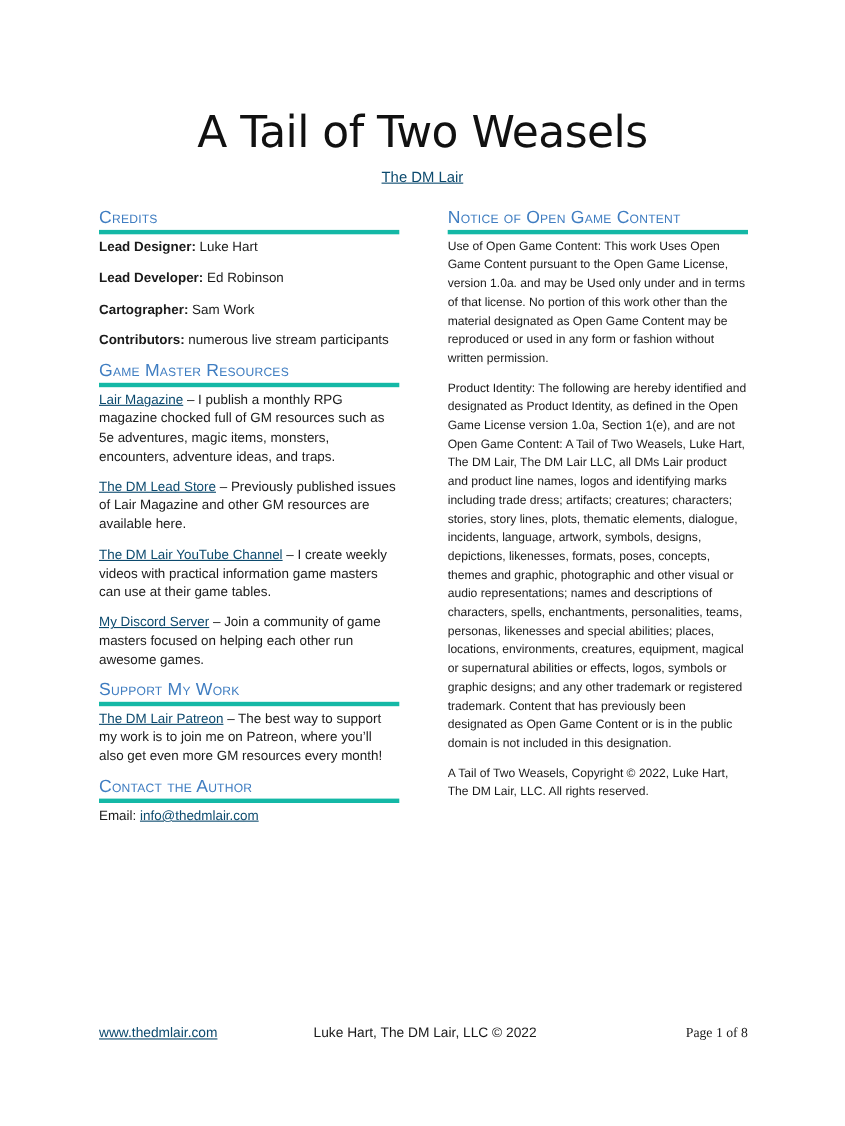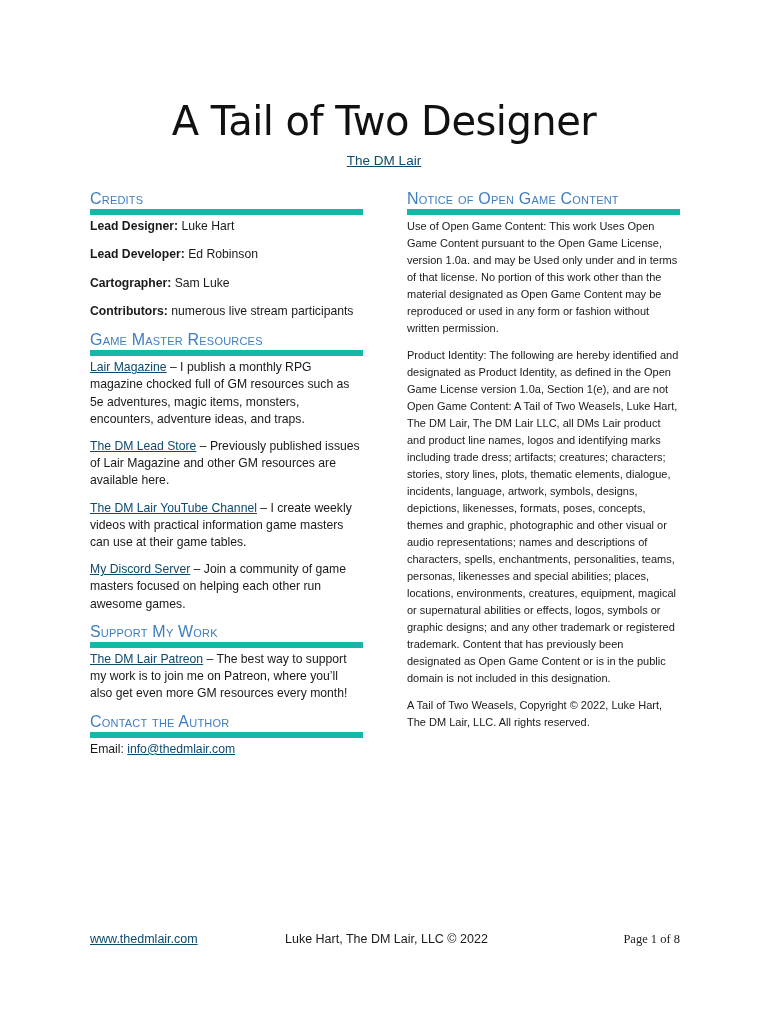--- a/index.html
+++ b/index.html
@@ -8,42 +8,42 @@
   .title { position: absolute; top: 98px; left: 0; width: 768px; text-align: center;
            font-size: 40px; font-weight: 300; color: #111; letter-spacing: -0.5px;
            font-family: "DejaVu Sans", sans-serif; font-weight: normal; }
   .subtitle { position: absolute; top: 153px; left: 0; width: 768px; text-align: center;
               font-size: 13.5px; }
   a, .link { color: #0c4a6e; text-decoration: underline; cursor: pointer; }
   .col { position: absolute; top: 190px; font-size: 12.2px; line-height: 17.2px; }
   .col-left { left: 90px; width: 273px; }
   .col-right { left: 407px; width: 273px; font-size: 11px; line-height: 17px; }
   .heading { color: #3f7dc1; font-size: 16px; font-variant: small-caps; letter-spacing: 0.2px;
-             border-bottom: 6px solid #14b8a6; padding-bottom: 2px; margin: 0 0 3px 0; font-weight: normal; }
+             border-bottom: 4px solid #14b8a6; padding-bottom: 2px; margin: 0 0 3px 0; font-weight: normal; }
   .p { margin: 0 0 10px 0; }
   .credit { margin: 0 0 11px 0; }
   .credit b { font-weight: bold; }
   .section { margin-bottom: 10px; }
   .footer { position: absolute; top: 932px; left: 90px; width: 590px; font-size: 12.5px; }
   .footer .f-left { position: absolute; left: 0; }
   .footer .f-center { position: absolute; left: 195px; }
   .footer .f-right { position: absolute; right: 0; font-family: Liberation Serif, serif; }
 </style>
 </head>
 <body>
 
-<div class="title">A Tail of Two Designer</div>
+<div class="title">A Tail of Two Weasels</div>
 <div class="subtitle"><span class="link">The DM Lair</span></div>
 
 <div class="col col-left">
   <div class="section">
     <h2 class="heading">Credits</h2>
     <div class="credit"><b>Lead Designer:</b><span> Luke Hart</span></div>
     <div class="credit"><b>Lead Developer:</b><span> Ed Robinson</span></div>
-    <div class="credit"><b>Cartographer:</b><span> Sam Luke</span></div>
+    <div class="credit"><b>Cartographer:</b><span> Sam Work</span></div>
     <div class="credit"><b>Contributors:</b><span> numerous live stream participants</span></div>
   </div>
 
   <div class="section">
     <h2 class="heading">Game Master Resources</h2>
     <div class="p"><span class="link">Lair Magazine</span><span> – I publish a monthly RPG magazine chocked full of GM resources such as 5e adventures, magic items, monsters, encounters, adventure ideas, and traps.</span></div>
     <div class="p"><span class="link">The DM Lead Store</span><span> – Previously published issues of Lair Magazine and other GM resources are available here.</span></div>
     <div class="p"><span class="link">The DM Lair YouTube Channel</span><span> – I create weekly videos with practical information game masters can use at their game tables.</span></div>
     <div class="p"><span class="link">My Discord Server</span><span> – Join a community of game masters focused on helping each other run awesome games.</span></div>
   </div>

